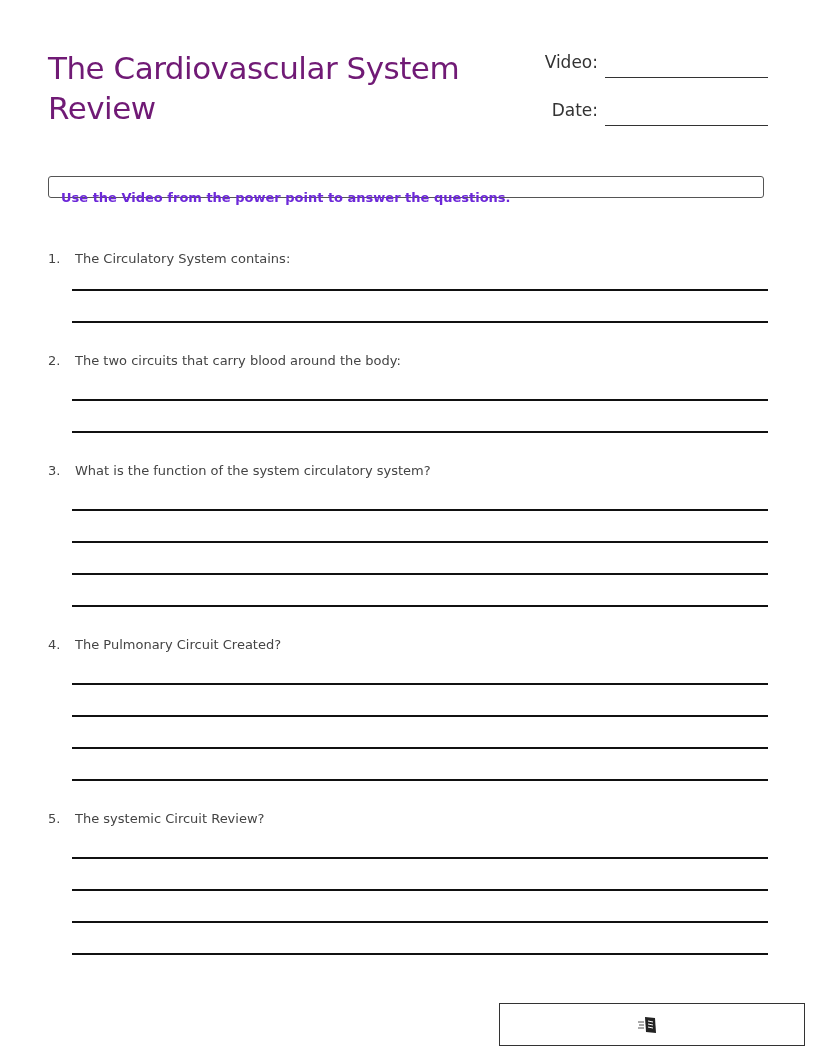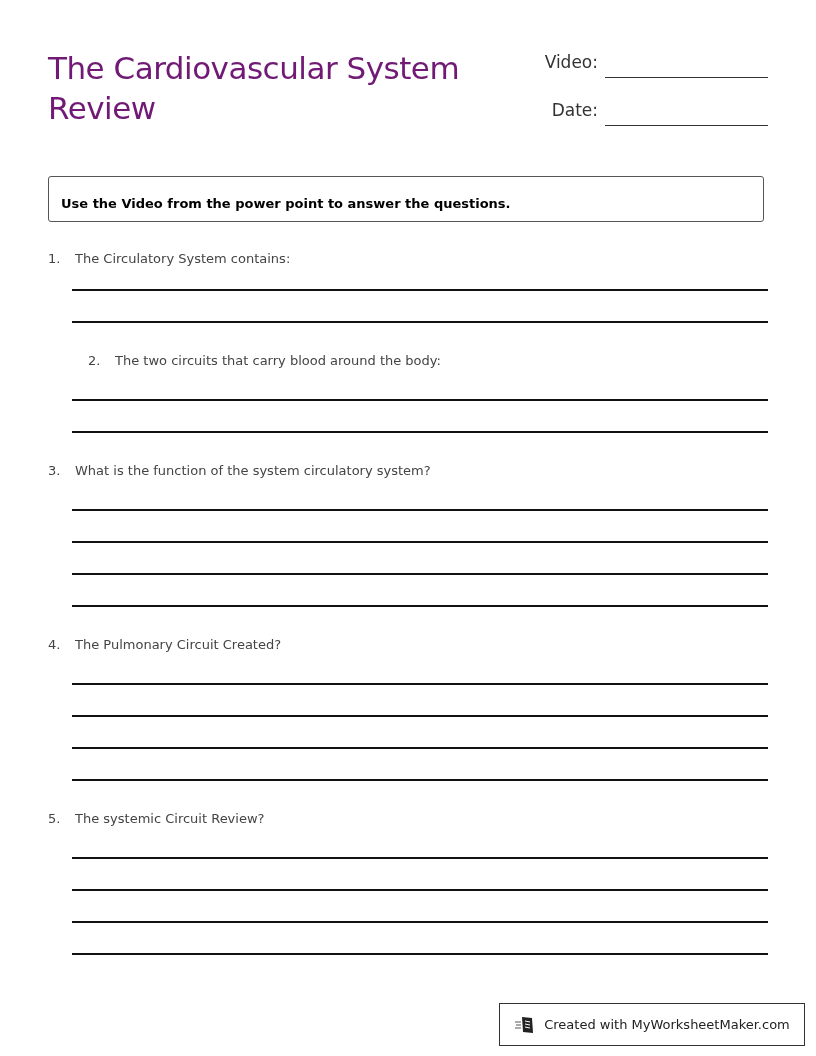--- a/index.html
+++ b/index.html
@@ -1,21 +1,21 @@
 <!DOCTYPE html>
 <html><head>
 <meta charset="utf-8">
 <style>
   html, body { margin: 0; padding: 0; background: #ffffff; }
   body { width: 816px; height: 1056px; position: relative; font-family: "DejaVu Sans", sans-serif; color: #333333; overflow: hidden; }
   .title { position: absolute; left: 48px; top: 48px; width: 440px; font-size: 31px; line-height: 40px; color: #701a75; font-weight: normal; letter-spacing: -0.5px; }
   .field { position: absolute; left: 520px; width: 248px; height: 24px; }
   .field-label { position: absolute; right: 170px; top: 0; font-size: 17px; color: #333; white-space: nowrap; }
   .field-line { position: absolute; left: 85px; right: 0; top: 25px; border-bottom: 1px solid #333; }
-  .instr { position: absolute; left: 48px; top: 176px; width: 716px; height: 46px; border: 1.5px solid #555; border-radius: 3px; box-sizing: border-box; padding: 10px 12px; font-size: 13px; font-weight: bold; line-height: 34px; color: #000000; }
+  .instr { position: absolute; left: 48px; top: 176px; width: 716px; height: 22px; border: 1.5px solid #555; border-radius: 3px; box-sizing: border-box; padding: 4px 12px; font-size: 13px; font-weight: bold; line-height: 34px; color: #6d28d9; }
   .q { position: absolute; left: 48px; font-size: 13px; color: #444; }
   .q .num { display: inline-block; width: 27px; }
   .ans-line { position: absolute; left: 72px; width: 696px; border-top: 2px solid #111; }
   .footer { position: absolute; left: 499px; top: 1003px; width: 306px; height: 43px; border: 1.5px solid #333; box-sizing: border-box; display: flex; align-items: center; justify-content: center; font-size: 13px; color: #222; }
   .footer svg { margin-right: 8px; }
 </style>
 </head>
 <body>
 
 <div class="title">The Cardiovascular System Review</div>
@@ -30,21 +30,21 @@
 </div>
 
 <div class="instr">Use the Video from the power point to answer the questions.</div>
 
 <div class="q" style="top:251px;">
   <span class="num">1.</span><span>The Circulatory System contains:</span>
 </div>
 <div class="ans-line" style="top:289px;"></div>
 <div class="ans-line" style="top:321px;"></div>
 
-<div class="q" style="top:353px;margin-left:40px;">
+<div class="q" style="top:353px;">
   <span class="num">2.</span><span>The two circuits that carry blood around the body:</span>
 </div>
 <div class="ans-line" style="top:399px;"></div>
 <div class="ans-line" style="top:431px;"></div>
 
 <div class="q" style="top:463px;">
   <span class="num">3.</span><span>What is the function of the system circulatory system?</span>
 </div>
 <div class="ans-line" style="top:509px;"></div>
 <div class="ans-line" style="top:541px;"></div>
@@ -68,14 +68,13 @@
 <div class="ans-line" style="top:953px;"></div>
 
 <div class="footer">
   <svg width="22" height="20" viewBox="0 0 22 20">
     <line x1="1" y1="7" x2="7" y2="7" stroke="#555" stroke-width="1"></line>
     <line x1="2" y1="10" x2="7" y2="10" stroke="#555" stroke-width="1"></line>
     <line x1="1" y1="13" x2="7" y2="13" stroke="#555" stroke-width="1"></line>
     <path d="M8 2 L18 3 L19 18 L9 17 Z" fill="#222"></path>
     <path d="M11 6 L16 7 M11 9 L16 10 M11 12 L16 13" stroke="#fff" stroke-width="1"></path>
   </svg>
-  <span>Created with MyWorksheetMaker.com</span>
 </div>
 
 </body></html>

